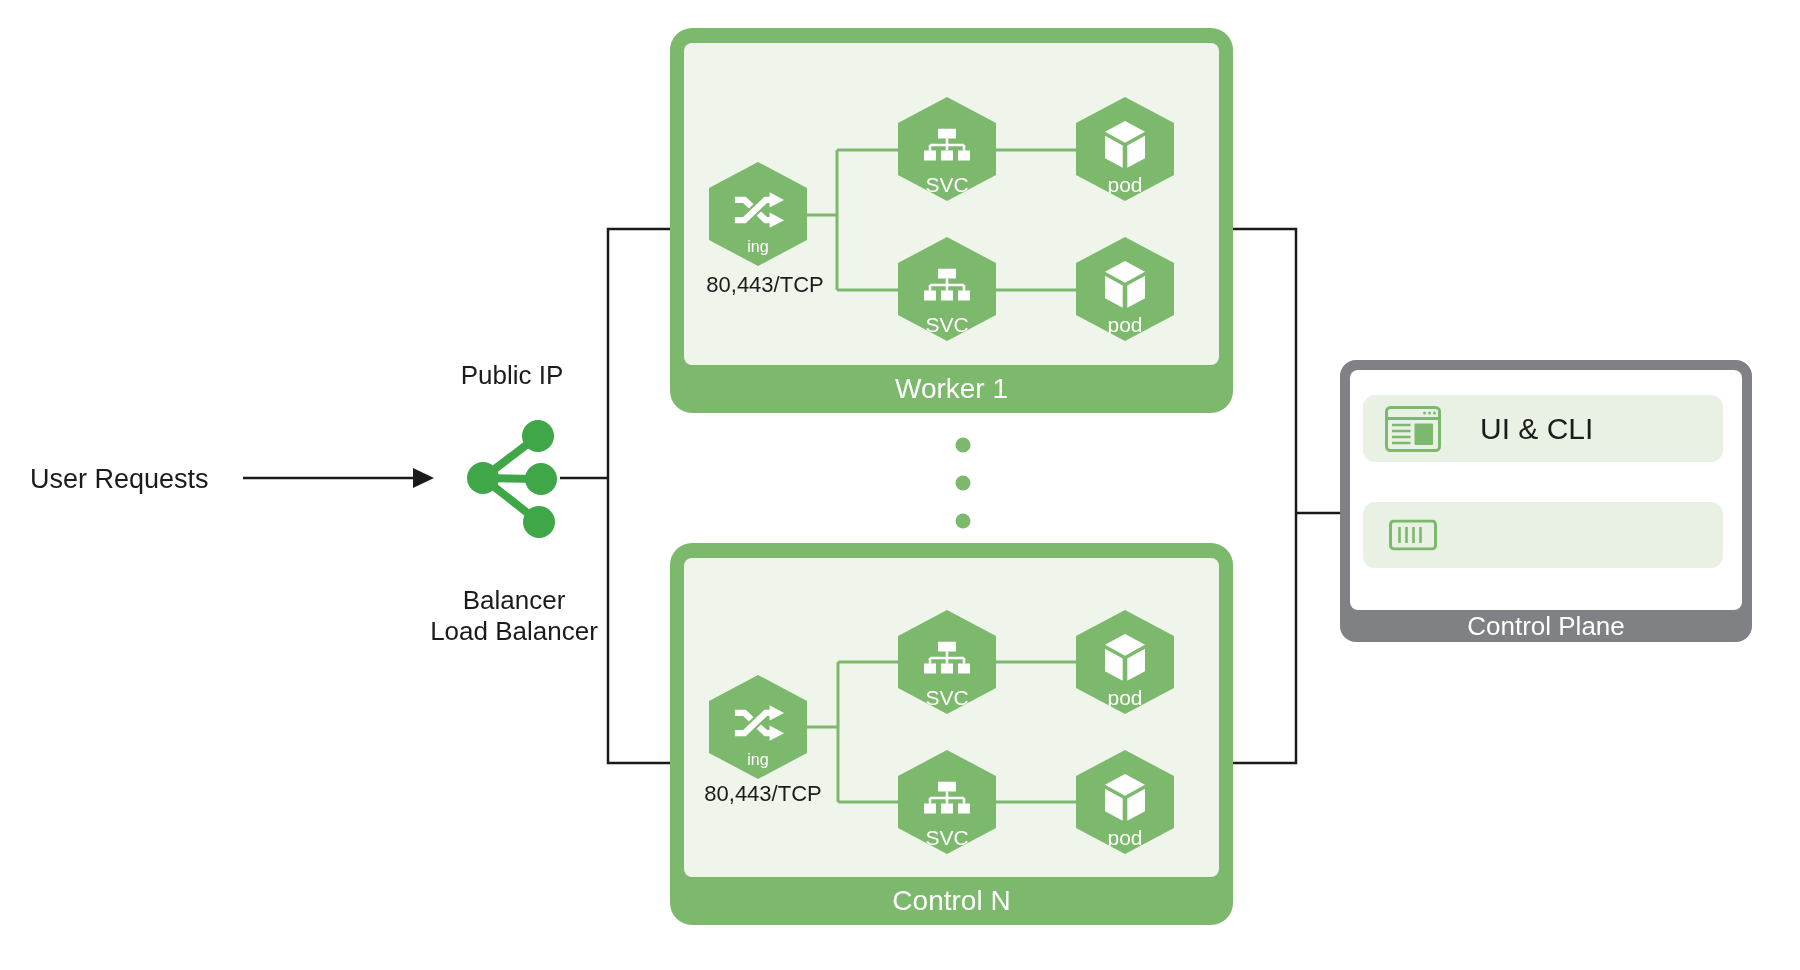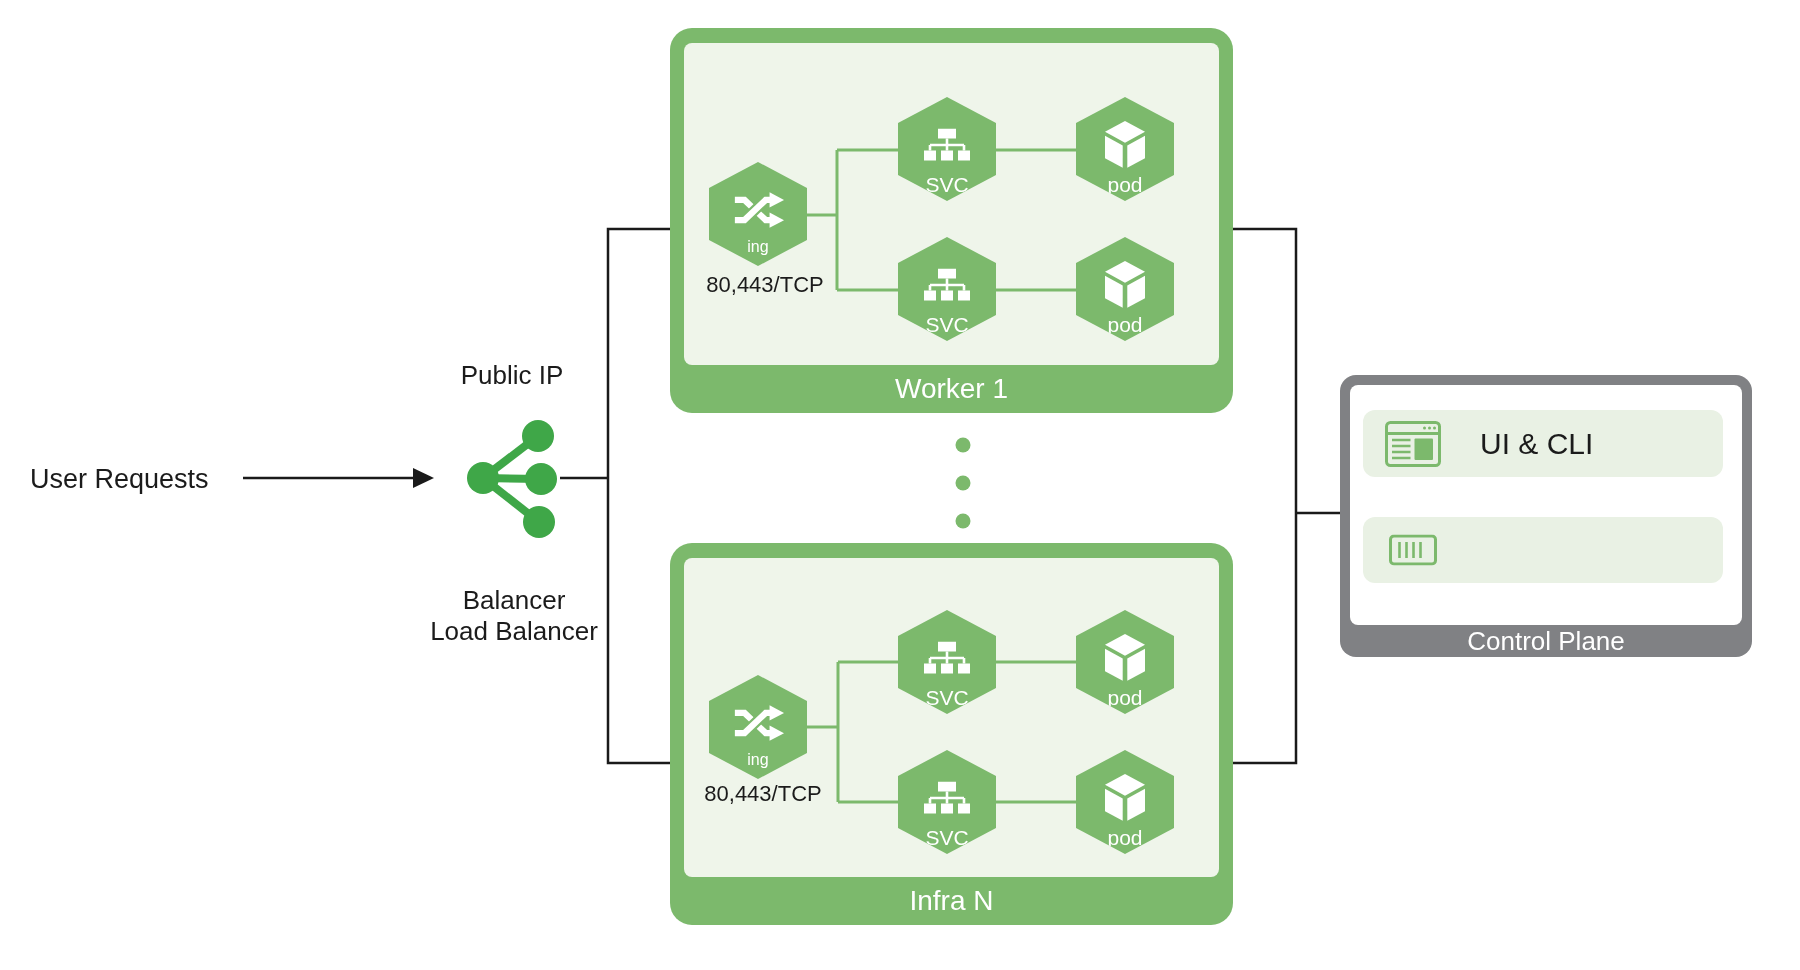--- a/index.html
+++ b/index.html
@@ -27,21 +27,21 @@
   .worker-footer{position:absolute;left:0;right:0;bottom:0;height:48px;display:flex;align-items:center;justify-content:center;color:#fff;font-size:28px;}
   .port-label{position:absolute;transform:translateX(-50%);font-size:22px;white-space:nowrap;color:var(--text-color);}
 
   
   .hex{position:absolute;width:98px;height:104px;background:var(--green);
        clip-path:polygon(50% 0%,100% 25%,100% 75%,50% 100%,0% 75%,0% 25%);}
   .hex svg{position:absolute;left:50%;top:48px;transform:translate(-50%,-50%);}
   .hex .hlabel{position:absolute;left:0;right:0;top:76px;text-align:center;color:#fff;font-size:21px;}
 
   
-  .cp{position:absolute;left:1340px;top:375px;width:412px;height:282px;background:var(--gray);border-radius:16px;z-index:2;}
+  .cp{position:absolute;left:1340px;top:360px;width:412px;height:282px;background:var(--gray);border-radius:16px;z-index:2;}
   .cp-inner{position:absolute;left:10px;top:10px;right:10px;bottom:32px;background:#fff;border-radius:8px;}
   .cp-row{position:absolute;left:23px;width:360px;background:var(--row-green);border-radius:12px;}
   .cp-row .rlabel{position:absolute;left:117px;top:50%;transform:translateY(-50%);font-size:30px;white-space:nowrap;}
   .cp-row svg{position:absolute;top:50%;transform:translateY(-50%);}
   .cp-footer{position:absolute;left:0;right:0;bottom:0;height:32px;display:flex;align-items:center;justify-content:center;color:#ffffff;font-size:26px;}
 
   
   .t-user{left:30px;top:464px;font-size:27px;white-space:nowrap;}
   .t-pubip{left:512px;top:360px;transform:translateX(-50%);font-size:26px;white-space:nowrap;}
   .t-lb{left:514px;top:585px;transform:translateX(-50%);font-size:26px;line-height:31px;text-align:center;white-space:nowrap;}
@@ -205,21 +205,21 @@
     <div class="hex" style="left:406px;top:207px;">
       <svg width="46" height="48" viewBox="0 0 40 42">
         <polygon class="f-white" points="20,0 37.5,9.5 20,19 2.5,9.5"></polygon>
         <polygon class="f-white" points="2.5,13 18,21.5 18,41 2.5,32.5"></polygon>
         <polygon class="f-white" points="37.5,13 22,21.5 22,41 37.5,32.5"></polygon>
       </svg>
       <span class="hlabel">pod</span>
     </div>
 
     <div class="port-label" style="left:93px;top:238px;">80,443/TCP</div>
-    <div class="worker-footer">Infra N</div>
+    <div class="worker-footer">Control N</div>
   </div>
 
   <div class="cp">
     <div class="cp-inner"></div>
 
     <div class="cp-row" style="top:35px;height:67px;">
       <svg width="56" height="46" viewBox="0 0 56 46" style="left:22px;">
         <rect class="s-green" x="1.5" y="1.5" width="53" height="43" rx="4" stroke-width="3"></rect>
         <line class="s-green" x1="1.5" y1="12.5" x2="54.5" y2="12.5" stroke-width="3"></line>
         <circle class="f-green" cx="39.5" cy="7" r="1.5"></circle>

